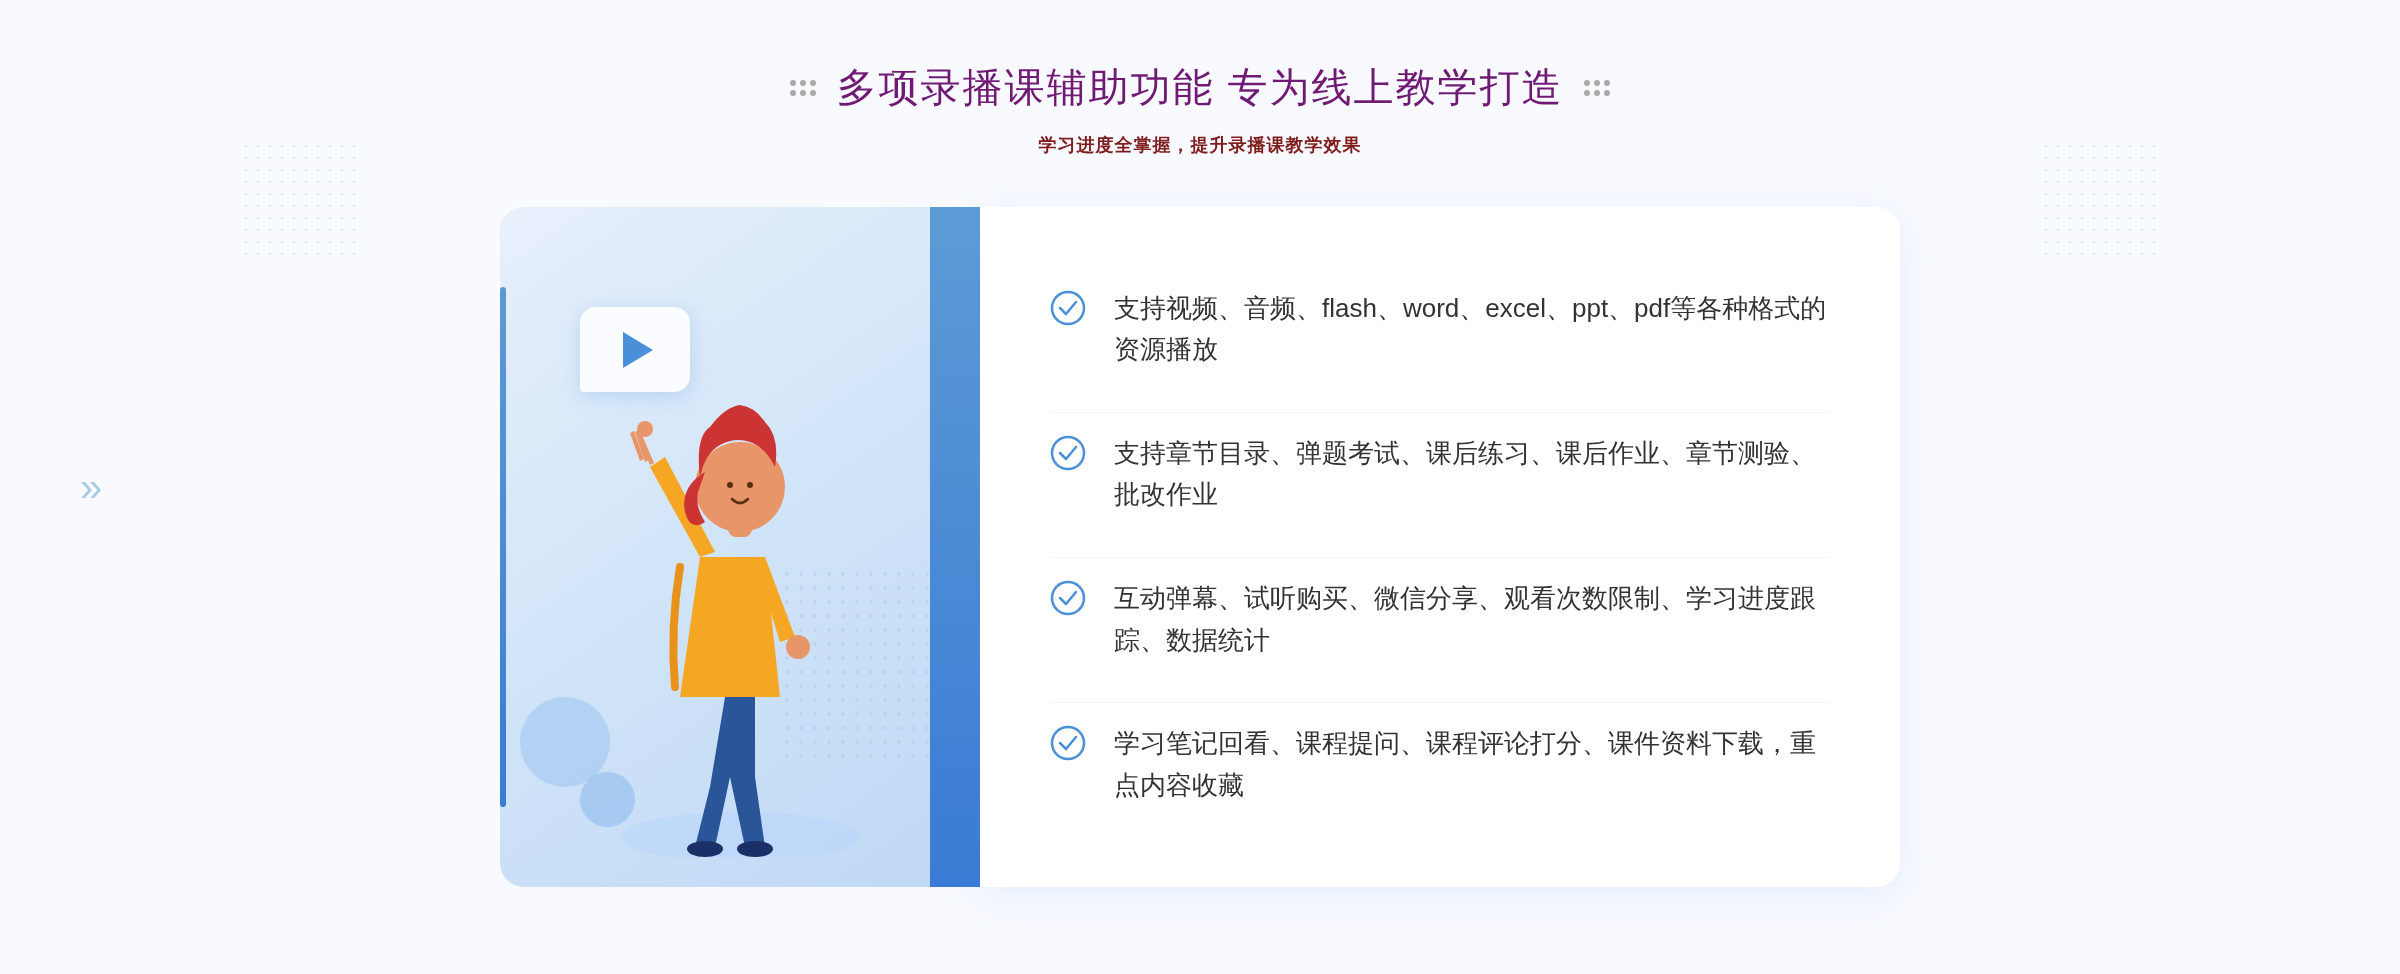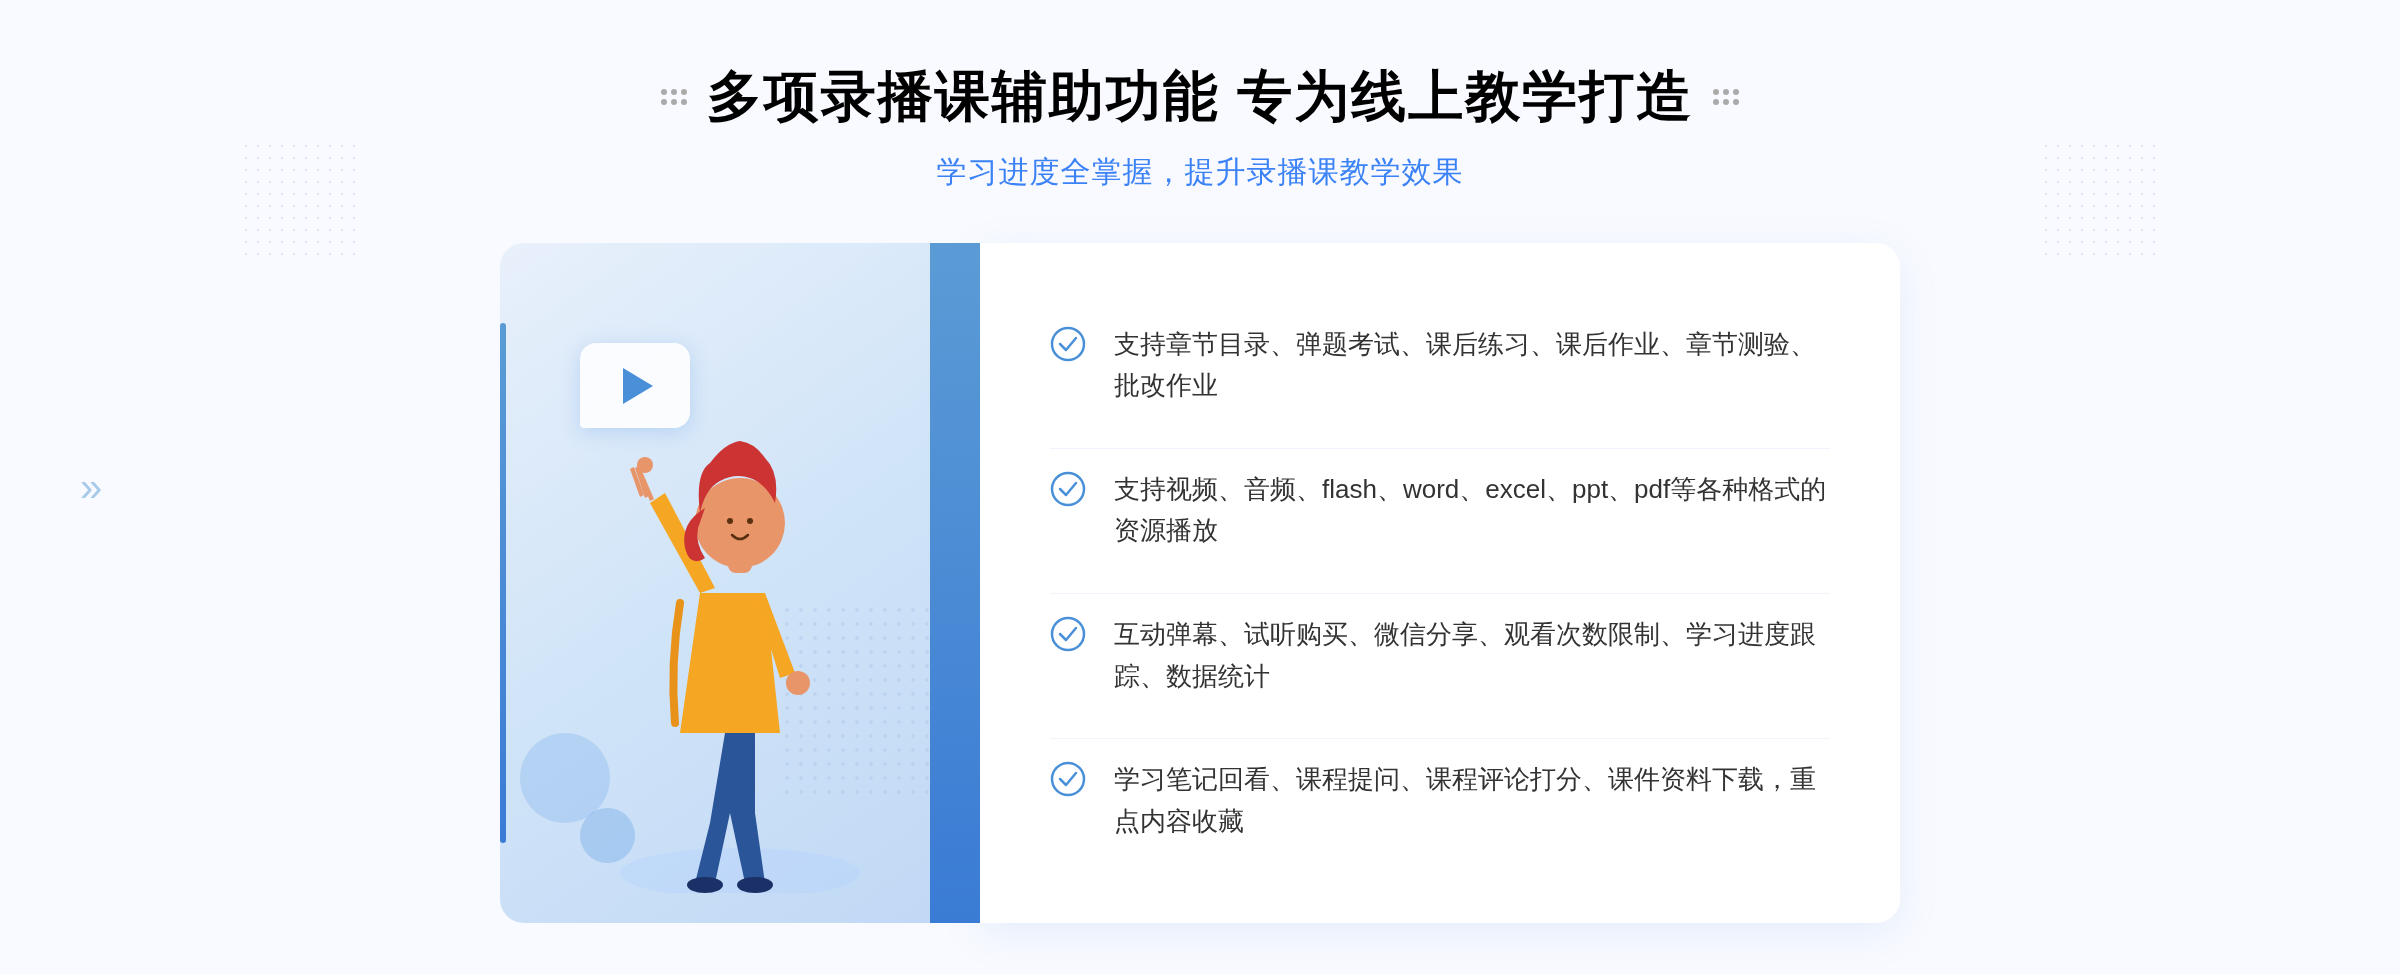--- a/index.html
+++ b/index.html
@@ -105,30 +105,30 @@
 
     .title-deco-dots span {
       display: block;
       width: 6px;
       height: 6px;
       background: #aaa;
       border-radius: 50%;
     }
 
     .main-title {
-      font-size: 55px;
+      font-size: 40px;
+      font-weight: 400;
+      color: #701a75;
+      letter-spacing: 2px;
+    }
+
+    .sub-title {
+      font-size: 18px;
+      color: #7f1d1d;
       font-weight: 700;
-      color: #000000;
-      letter-spacing: 2px;
-    }
-
-    .sub-title {
-      font-size: 30px;
-      color: #3b82f6;
-      font-weight: 400;
       letter-spacing: 1px;
     }
 
     .content-wrapper {
       display: flex;
       align-items: stretch;
       width: 1400px;
       min-height: 680px;
       position: relative;
     }
@@ -357,31 +357,31 @@
 
       <div class="left-accent-bar"></div>
 
       <div class="feature-item">
         <div class="check-icon">
           <svg viewBox="0 0 36 36" xmlns="http://www.w3.org/2000/svg">
             <circle cx="18" cy="18" r="16" fill="none" stroke="#4a90d9" stroke-width="2.5"></circle>
             <polyline points="10,18 16,24 26,12" fill="none" stroke="#4a90d9" stroke-width="2.5" stroke-linecap="round" stroke-linejoin="round"></polyline>
           </svg>
         </div>
-        <span class="feature-text">支持章节目录、弹题考试、课后练习、课后作业、章节测验、批改作业</span>
+        <span class="feature-text">支持视频、音频、flash、word、excel、ppt、pdf等各种格式的资源播放</span>
       </div>
 
       <div class="feature-item">
         <div class="check-icon">
           <svg viewBox="0 0 36 36" xmlns="http://www.w3.org/2000/svg">
             <circle cx="18" cy="18" r="16" fill="none" stroke="#4a90d9" stroke-width="2.5"></circle>
             <polyline points="10,18 16,24 26,12" fill="none" stroke="#4a90d9" stroke-width="2.5" stroke-linecap="round" stroke-linejoin="round"></polyline>
           </svg>
         </div>
-        <span class="feature-text">支持视频、音频、flash、word、excel、ppt、pdf等各种格式的资源播放</span>
+        <span class="feature-text">支持章节目录、弹题考试、课后练习、课后作业、章节测验、批改作业</span>
       </div>
 
       <div class="feature-item">
         <div class="check-icon">
           <svg viewBox="0 0 36 36" xmlns="http://www.w3.org/2000/svg">
             <circle cx="18" cy="18" r="16" fill="none" stroke="#4a90d9" stroke-width="2.5"></circle>
             <polyline points="10,18 16,24 26,12" fill="none" stroke="#4a90d9" stroke-width="2.5" stroke-linecap="round" stroke-linejoin="round"></polyline>
           </svg>
         </div>
         <span class="feature-text">互动弹幕、试听购买、微信分享、观看次数限制、学习进度跟踪、数据统计</span>

